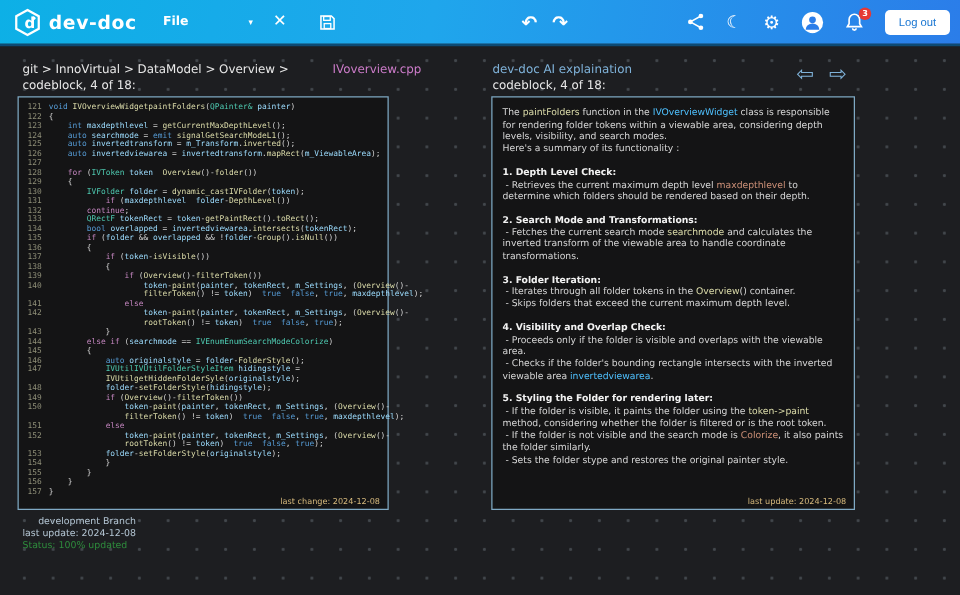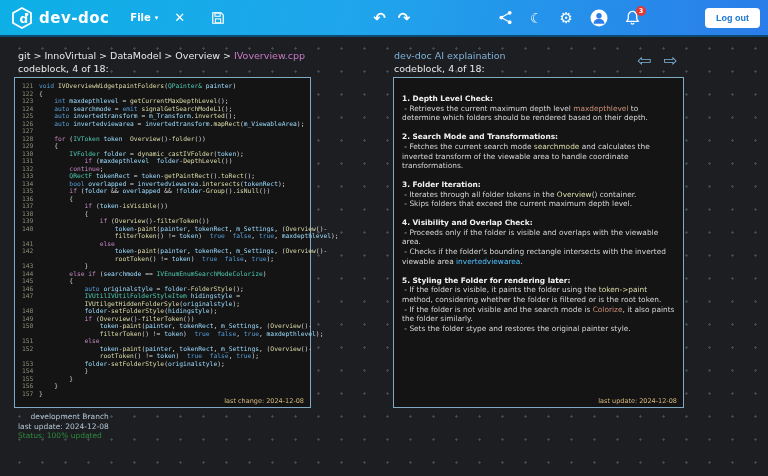--- a/index.html
+++ b/index.html
@@ -16,44 +16,44 @@
   #topbar {
     position:absolute; top:0; left:0; width:768px; height:37px;
     background:linear-gradient(100deg,#0db0e6 0%, #1fa6ec 45%, #2b7de9 100%);
     border-bottom:2px solid #0d4a73;
     display:flex; align-items:center; color:#fff;
   }
   .logo-wrap { display:flex; align-items:center; margin-left:10px; }
   .logo-hex { width:24px; height:24px; }
   .logo-text { font-size:15px; font-weight:600; margin-left:5px; letter-spacing:0.5px; }
   .tb-item { color:#fff; display:flex; align-items:center; cursor:pointer; }
-  .file-menu { margin-left:21px; font-size:10px; font-weight:600; }
+  .file-menu { margin-left:21px; font-size:10px; font-weight:600;gap:44px; }
   .caret { font-size:7px; margin-left:4px; }
   .tb-close { margin-left:16px; font-size:13px; font-weight:700; }
   .tb-save { margin-left:26px; }
   .tb-undo { margin-left:148px; font-size:15px; font-weight:700; }
   .tb-redo { margin-left:12px; font-size:15px; font-weight:700; }
   .tb-right { margin-left:auto; display:flex; align-items:center; gap:17px; padding-right:8px; }
   .tb-moon { font-size:14px; }
   .tb-gear { font-size:15px; }
   .bell-wrap { position:relative; }
   .badge {
     position:absolute; top:-4px; right:-6px; min-width:10px; height:10px;
     background:#e53935; border-radius:50%; color:#fff; font-size:6.5px;
     display:flex; align-items:center; justify-content:center; padding:0 2px; font-weight:700;
   }
   .logout-btn {
-    background:#fff; color:#1976d2; font-size:9px; font-weight:700;
-    border:none; border-radius:4px; padding:5px 11px; cursor:pointer;margin-left:48px;
+    background:#fff; color:#1976d2; font-size:9px; font-weight:400;
+    border:none; border-radius:4px; padding:5px 11px; cursor:pointer;
   }
   
   .panel-header { position:absolute; font-size:9.5px; line-height:12.5px; color:#e8e8e8; }
   #left-header { left:18px; top:50px; }
   #right-header { left:394px; top:50px; }
-  .bc-file { color:#cb7bc8; }
+  .bc-file { color:#cb7bc8;margin-left:32px; }
   .ai-title { color:#7fb2d9; }
   .nav-arrows { position:absolute; left:637px; top:50px; display:flex; gap:12px; }
   .nav-arrow { color:#7fb2d9; font-size:17px; line-height:20px; cursor:pointer; }
   
   .panel {
     position:absolute; top:77px; height:331px; background:#141415;
     border:1px solid #7fa9c4;
   }
   #code-panel { left:14px; width:297px; }
   #explain-panel { left:393px; width:291px; }
@@ -196,20 +196,22 @@
         <div class="code-line"><span class="ln">154</span><span class="ct"><span class="tk-p">            }</span></span></div>
         <div class="code-line"><span class="ln">155</span><span class="ct"><span class="tk-p">        }</span></span></div>
         <div class="code-line"><span class="ln">156</span><span class="ct"><span class="tk-p">    }</span></span></div>
         <div class="code-line"><span class="ln">157</span><span class="ct"><span class="tk-p">}</span></span></div>
       </div>
     <div class="panel-footer">last change: 2024-12-08</div>
   </div>
 
   <div id="explain-panel" class="panel">
     <div id="explanation-body">
+        <div class="ex-p"><span class="tx-n">The </span><span class="tx-y">paintFolders</span><span class="tx-n"> function in the </span><span class="tx-bl">IVOverviewWidget</span><span class="tx-n"> class is responsible for rendering folder tokens within a viewable area, considering depth levels, visibility, and search modes.</span></div>
+        <div class="ex-p"><span class="tx-n">Here's a summary of its functionality :</span></div>
         <div class="ex-gap"></div>
         <div class="ex-h"><span class="tx-b">1. Depth Level Check:</span></div>
         <div class="ex-p"><span class="tx-n"> - Retrieves the current maximum depth level </span><span class="tx-o">maxdepthlevel</span><span class="tx-n"> to determine which folders should be rendered based on their depth.</span></div>
         <div class="ex-gap"></div>
         <div class="ex-h"><span class="tx-b">2. Search Mode and Transformations:</span></div>
         <div class="ex-p"><span class="tx-n"> - Fetches the current search mode </span><span class="tx-y">searchmode</span><span class="tx-n"> and calculates the inverted transform of the viewable area to handle coordinate transformations.</span></div>
         <div class="ex-gap"></div>
         <div class="ex-h"><span class="tx-b">3. Folder Iteration:</span></div>
         <div class="ex-p"><span class="tx-n"> - Iterates through all folder tokens in the </span><span class="tx-y">Overview</span><span class="tx-n">() container.</span></div>
         <div class="ex-p"><span class="tx-n"> - Skips folders that exceed the current maximum depth level.</span></div>

